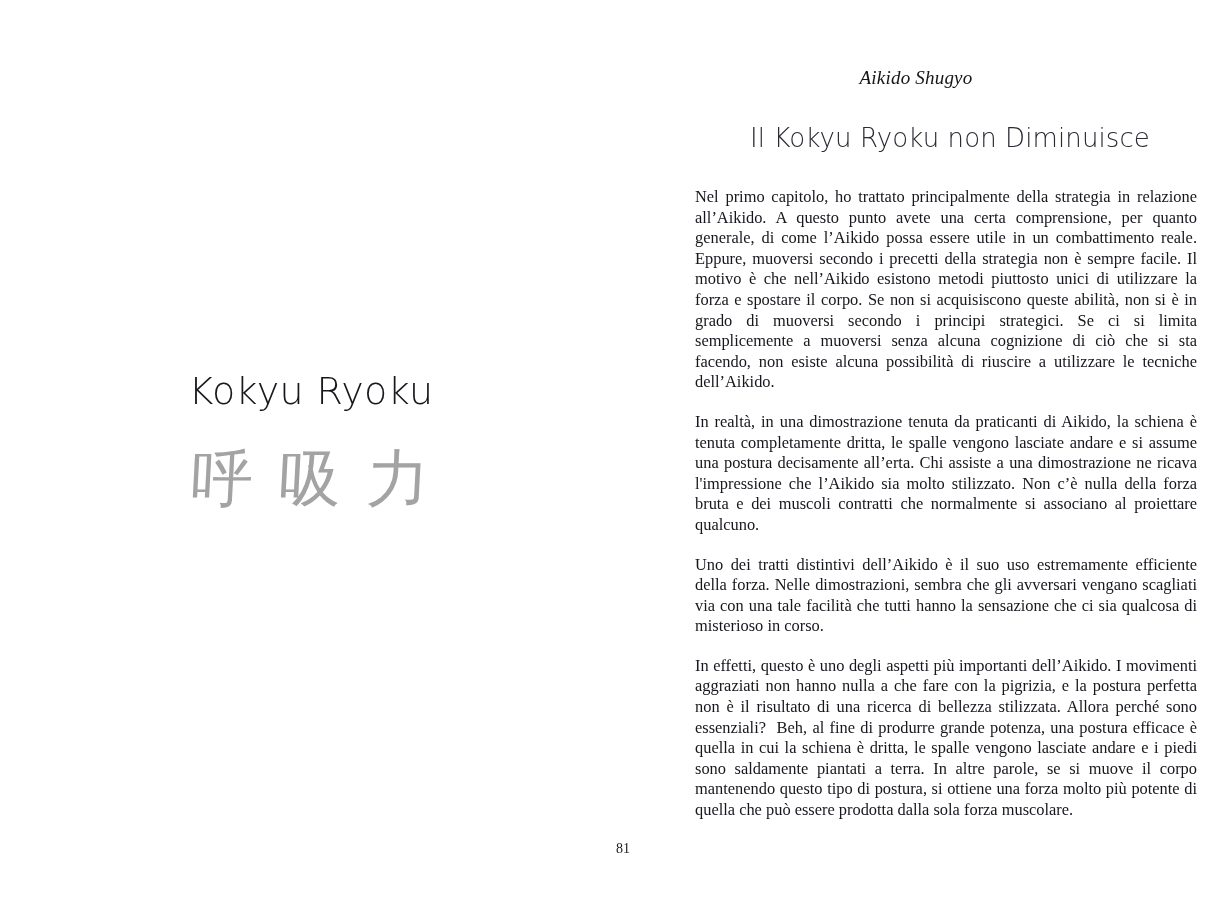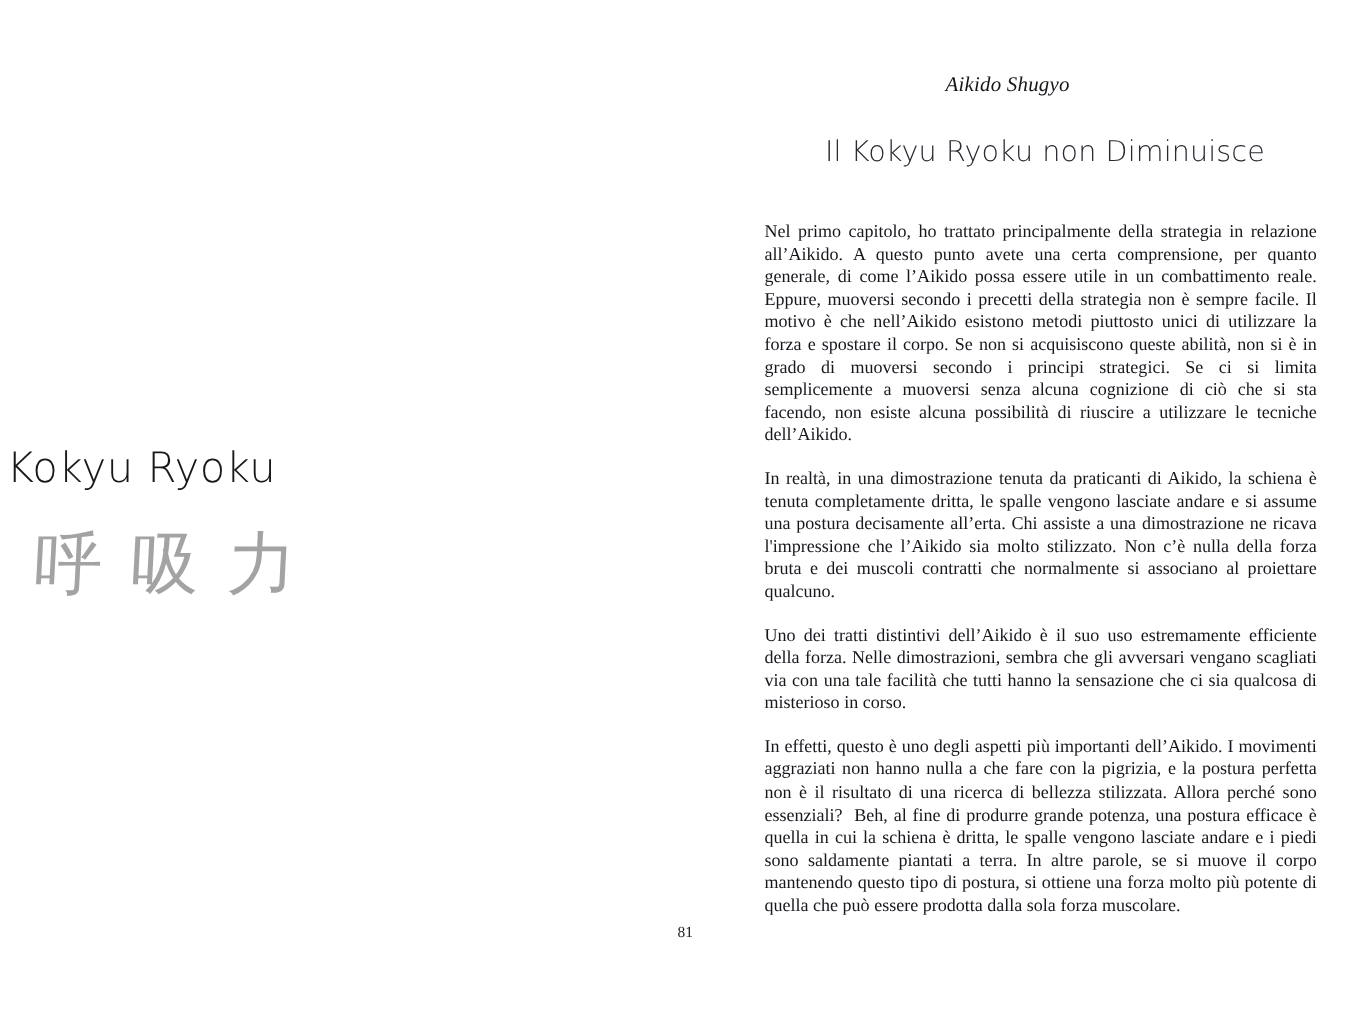--- a/index.html
+++ b/index.html
@@ -20,22 +20,23 @@
   .page-left {
     position: absolute;
     left: 0;
     top: 0;
     width: 616px;
     height: 924px;
   }
   .part-title-block {
     position: absolute;
     left: 0;
-    top: 404px;
+    top: 370px;
     width: 616px;
+    text-align: center;
   }
   .part-title {
     font-family: "DejaVu Sans", "Liberation Sans", sans-serif;
     font-weight: 300;
     font-size: 38px;
     line-height: 1.15;
     color: #17171c;
     letter-spacing: 0.4px;
     margin: 0;
     padding-left: 6px;
@@ -87,21 +88,21 @@
     line-height: 1.2;
     color: #2a2a33;
     letter-spacing: 0.1px;
     margin: 0;
     text-align: center;
     -webkit-font-smoothing: antialiased;
   }
   .body-column {
     position: absolute;
     left: 79px;
-    top: 200px;
+    top: 187px;
     width: 502px;
   }
   .body-column p {
     margin: 0 0 19px 0;
     font-family: "Liberation Serif", "DejaVu Serif", serif;
     font-size: 16.4px;
     line-height: 20.6px;
     color: #16161d;
     text-align: justify;
     text-justify: inter-word;

